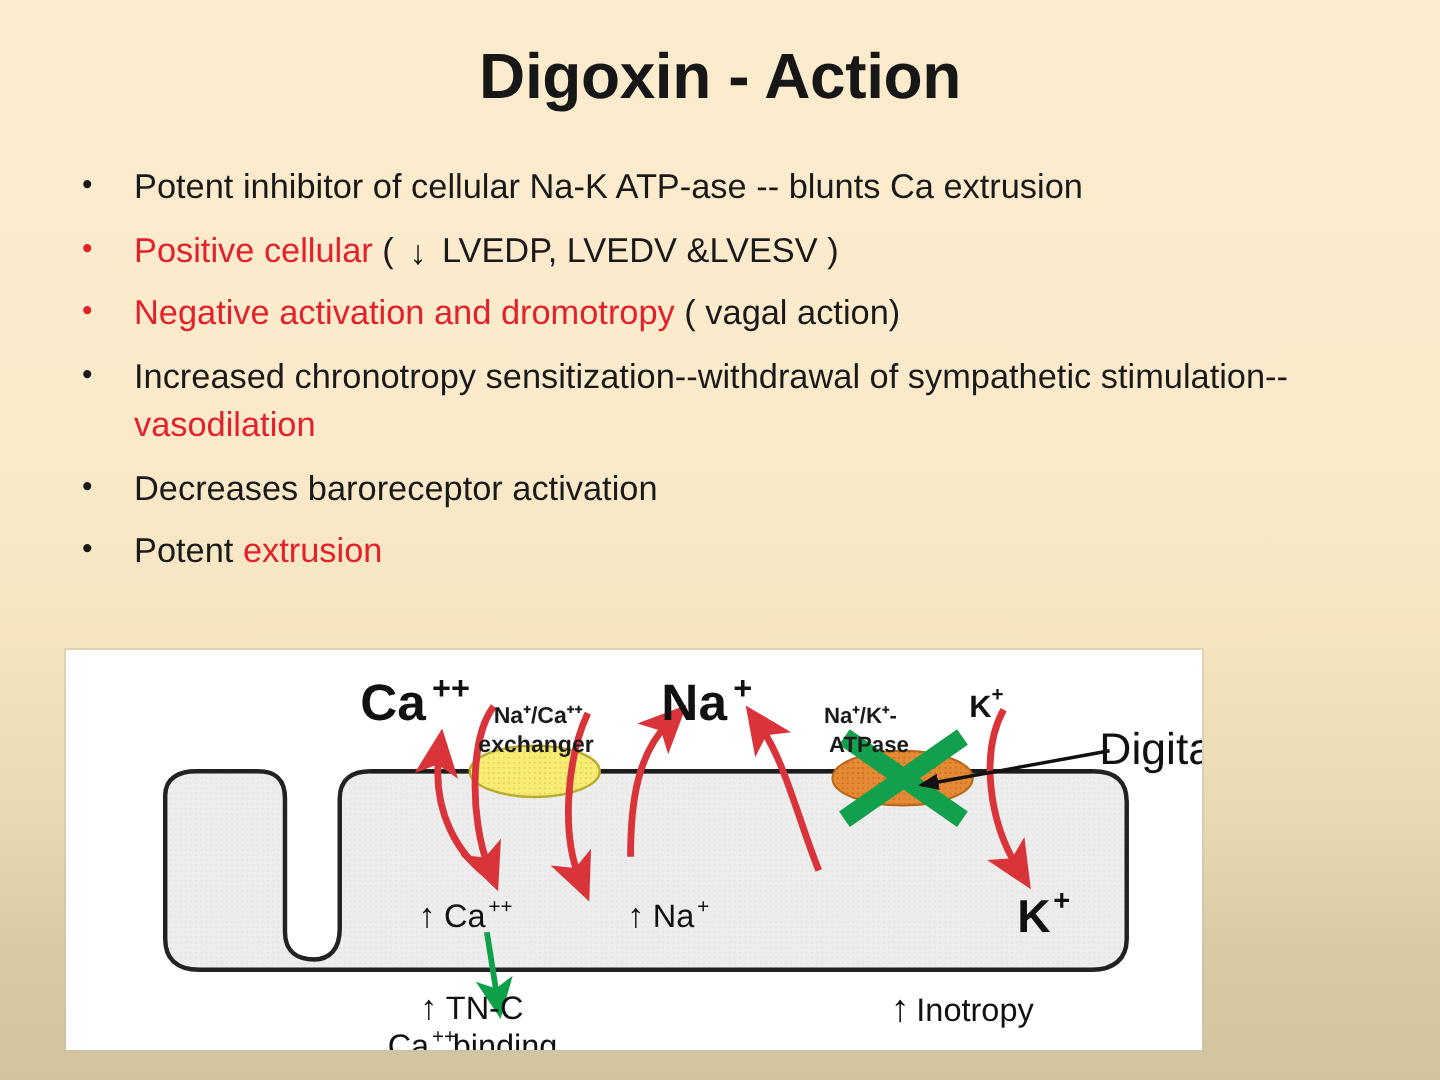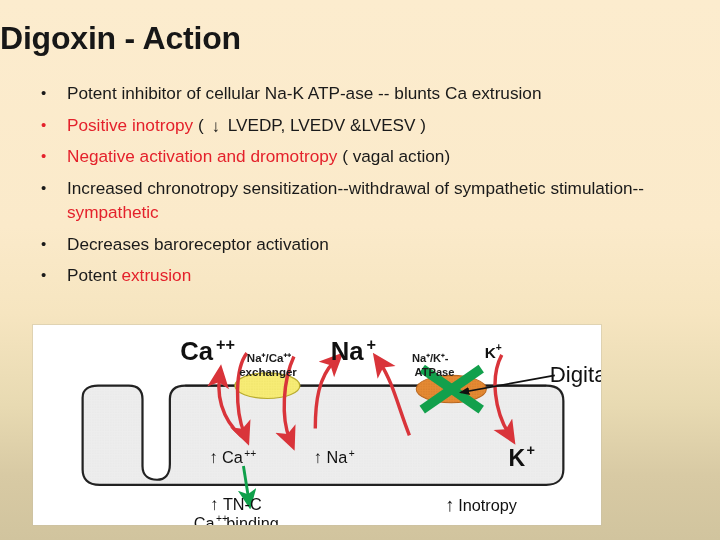--- a/index.html
+++ b/index.html
@@ -27,20 +27,21 @@
     box-sizing: border-box;
     overflow: hidden;
   }
 
   
   #title {
     position: absolute;
     left: 0;
     top: 20px;
     width: 720px;
+    text-align: center;
     font-size: 32px;
     font-weight: bold;
     color: #171717;
     letter-spacing: -0.2px;
     font-family: "Liberation Sans", sans-serif;
   }
 
   
   #bullets {
     position: absolute;
@@ -107,35 +108,35 @@
     <div class="bullet-row">
       <span class="bullet-dot blk">•</span>
       <span class="bullet-text">
         <span class="blk">Potent inhibitor of cellular Na-K ATP-ase -- blunts Ca extrusion</span>
       </span>
     </div>
 
     <div class="bullet-row">
       <span class="bullet-dot red">•</span>
       <span class="bullet-text">
-        <span class="red">Positive inotropy</span><span class="blk"> ( </span><span class="arrow-glyph">↓</span><span class="blk"> LVEDP, LVEDV &amp;LVESV )</span>
+        <span class="red">Positive cellular</span><span class="blk"> ( </span><span class="arrow-glyph">↓</span><span class="blk"> LVEDP, LVEDV &amp;LVESV )</span>
       </span>
     </div>
 
     <div class="bullet-row">
       <span class="bullet-dot red">•</span>
       <span class="bullet-text">
         <span class="red">Negative activation and dromotropy</span><span class="blk"> ( vagal action)</span>
       </span>
     </div>
 
     <div class="bullet-row">
       <span class="bullet-dot blk">•</span>
       <span class="bullet-text">
-        <span class="blk">Increased chronotropy sensitization--withdrawal of sympathetic stimulation--</span><span class="red"> sympathetic</span>
+        <span class="blk">Increased chronotropy sensitization--withdrawal of sympathetic stimulation--</span><span class="red"> vasodilation</span>
       </span>
     </div>
 
     <div class="bullet-row">
       <span class="bullet-dot blk">•</span>
       <span class="bullet-text">
         <span class="blk">Decreases baroreceptor activation</span>
       </span>
     </div>
 

